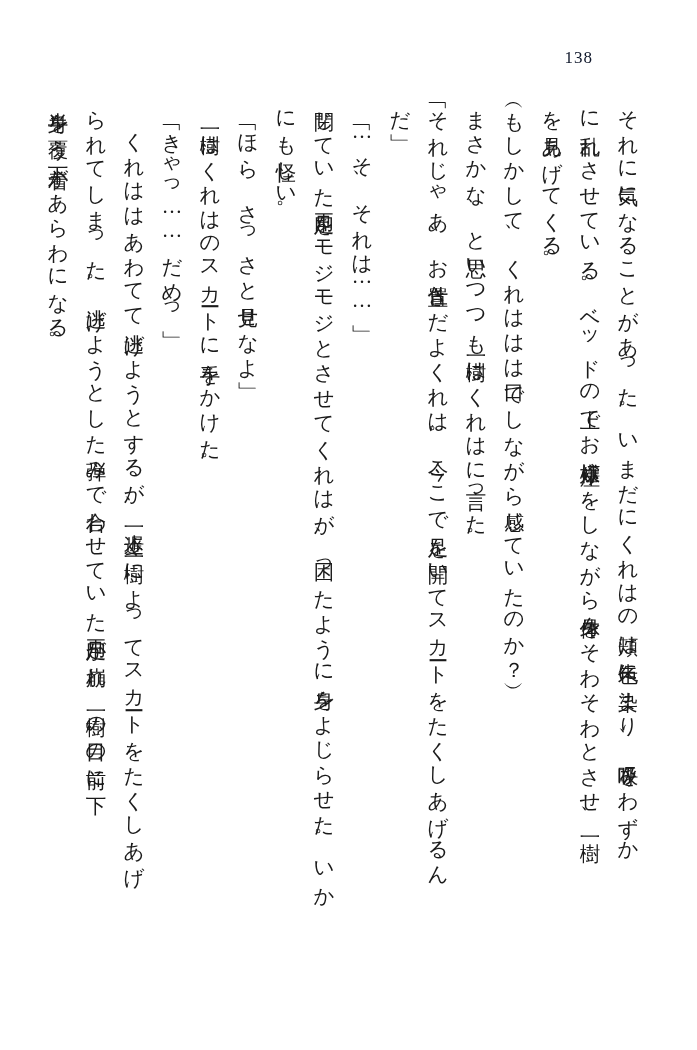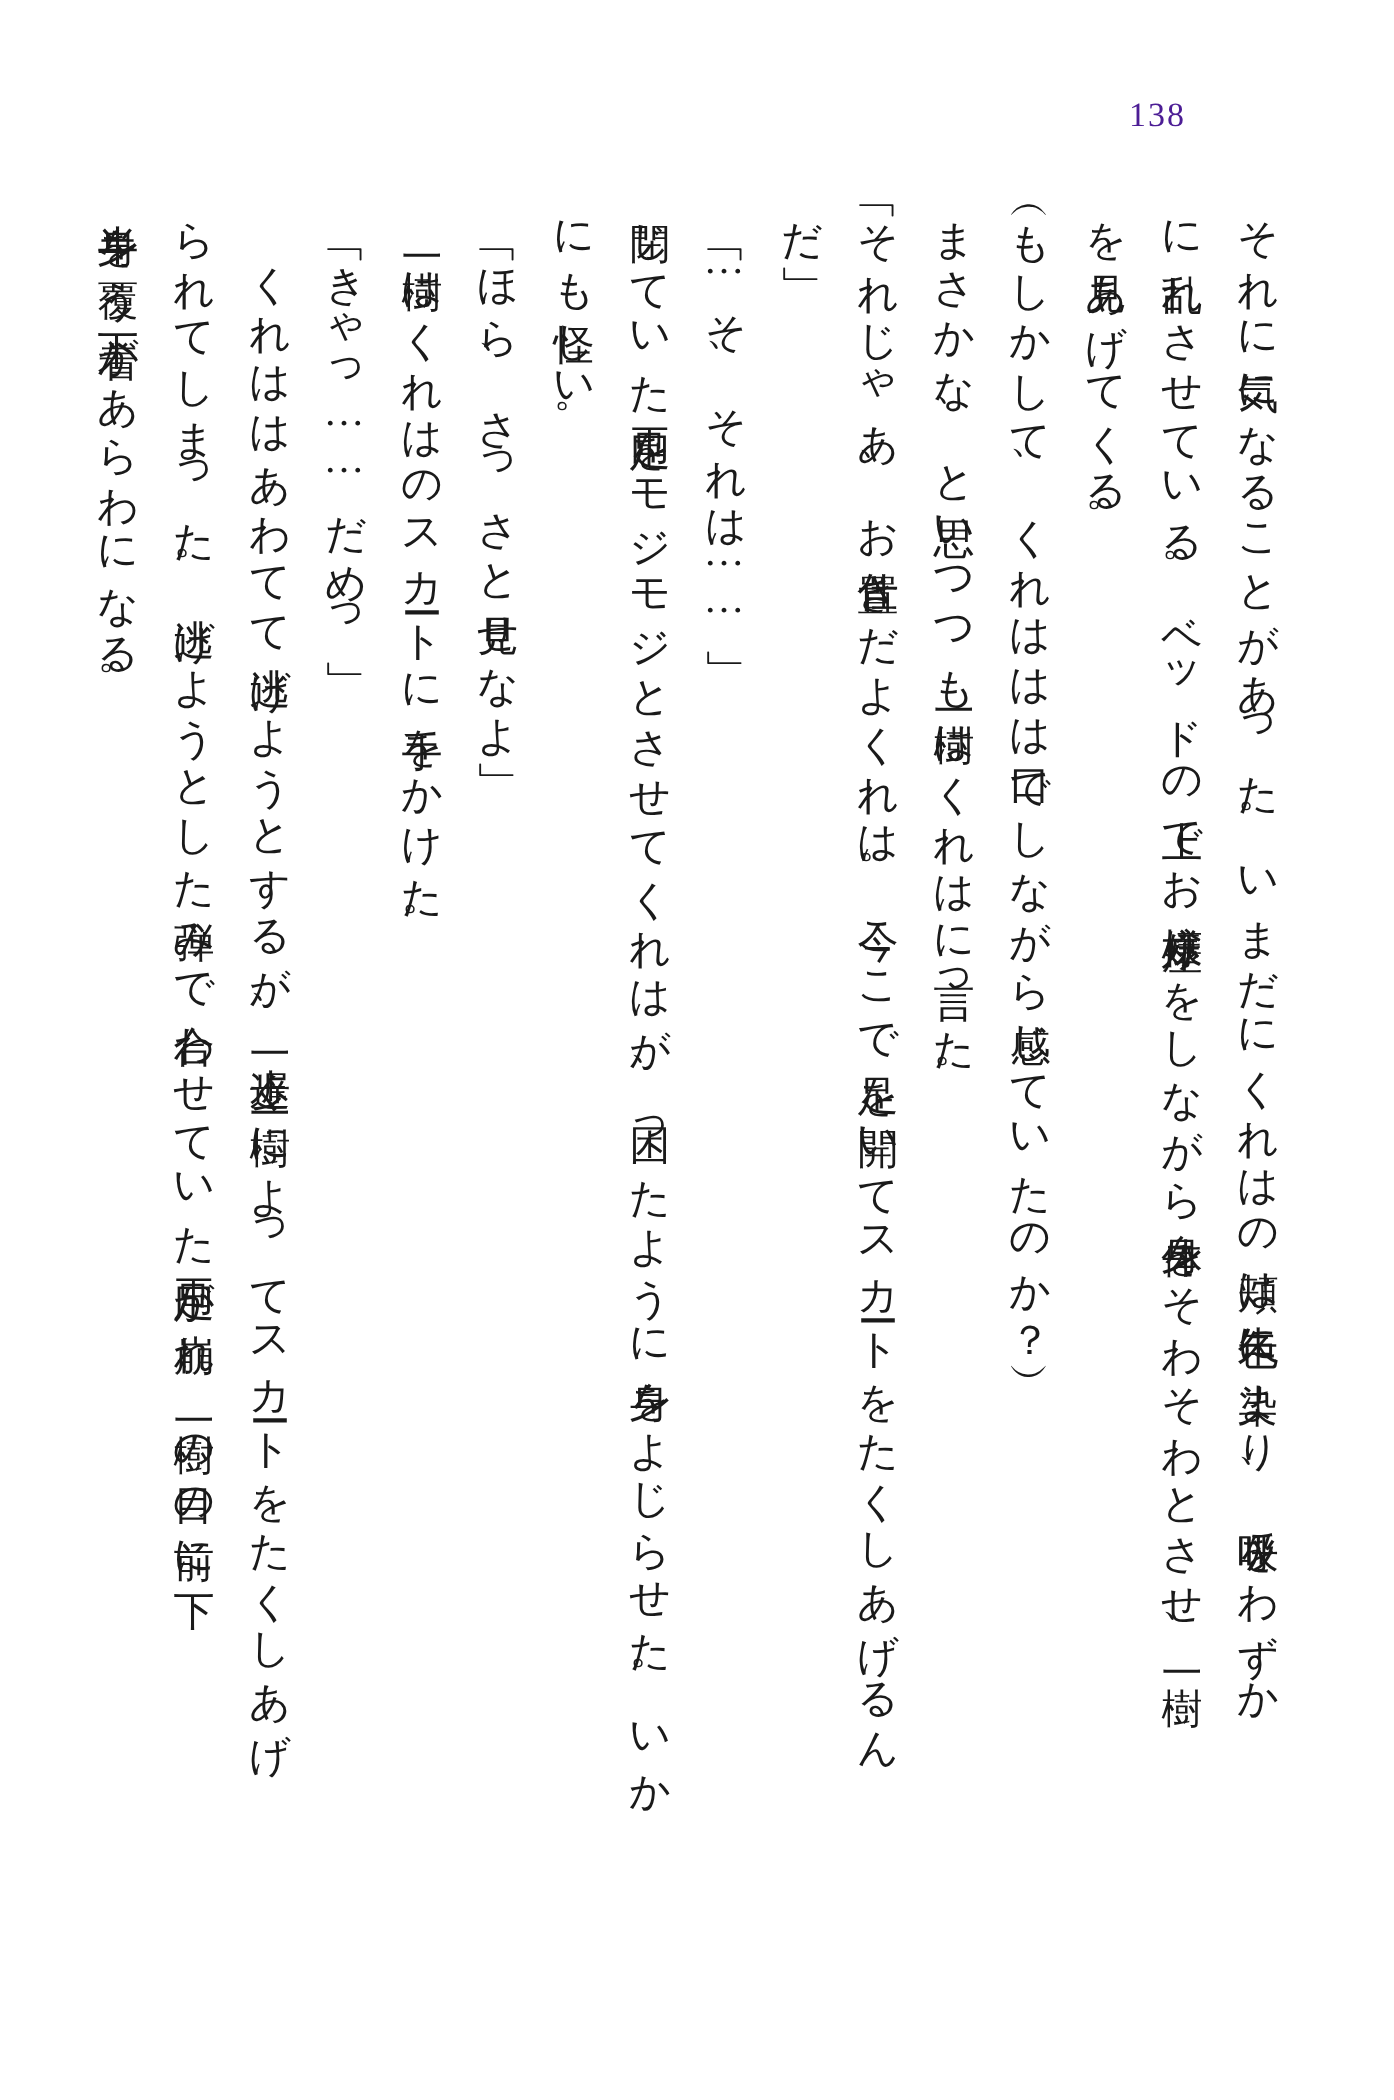--- a/index.html
+++ b/index.html
@@ -21,21 +21,21 @@
     height: 1050px;
     box-sizing: border-box;
   }
   .page-number {
     position: absolute;
     top: 48px;
     right: 104px;
     font-size: 17px;
     letter-spacing: 1px;
     font-family: "Liberation Serif", "DejaVu Serif", serif;
-    color: #4c1d95;
+    color: #0f172a;
     text-align: right;
   }
   .text-body {
     position: absolute;
     top: 96px;
     left: 58px;
     right: 50px;
     height: 905px;
     display: flex;
     flex-direction: row-reverse;

